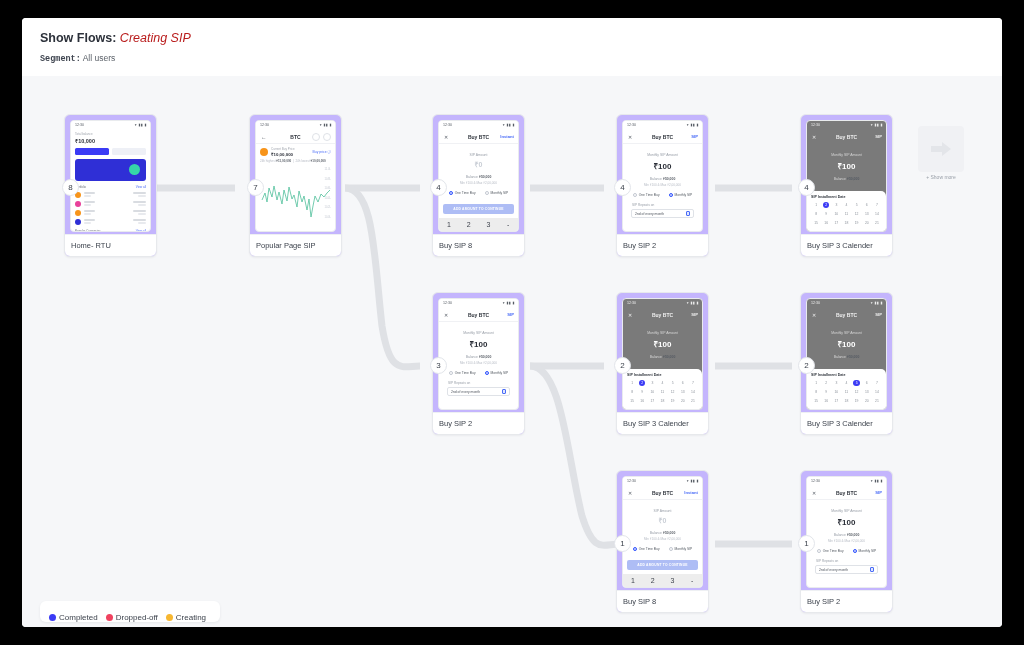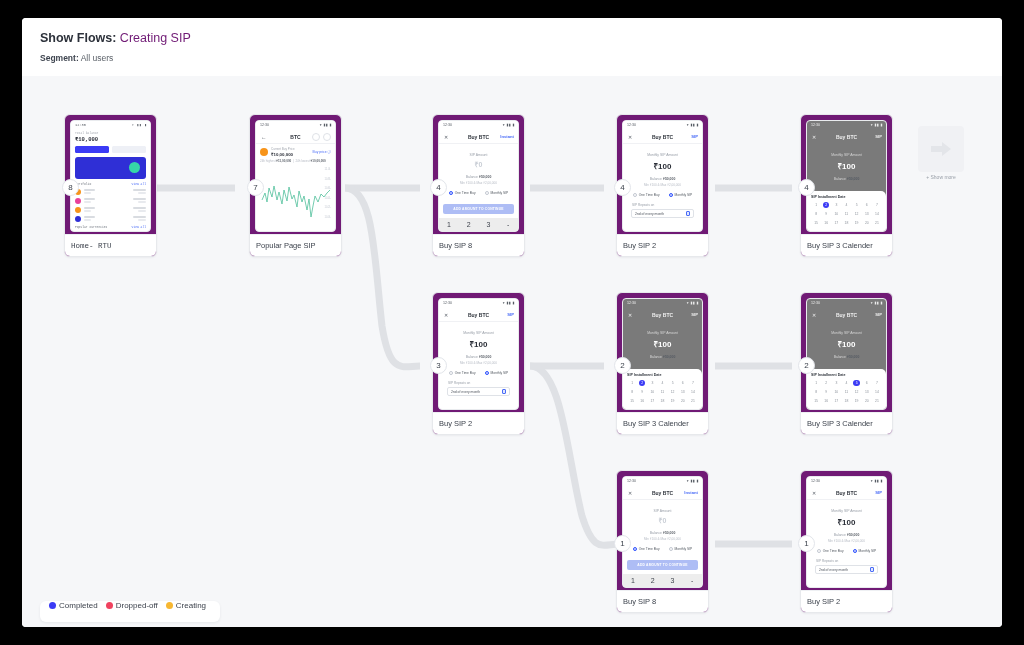--- a/index.html
+++ b/index.html
@@ -13,34 +13,34 @@
     width: 980px; height: 609px;
     background: #ffffff; border-radius: 4px; overflow: hidden;
   }
   
   .header {
     position: absolute; left: 0; top: 0; width: 980px; height: 58px;
     background: #ffffff;
   }
   .hdr-title { position: absolute; left: 18px; top: 13px; font-size: 12.5px; color: #3a3f49; }
   .hdr-title b { font-weight: bold; color: #2c313a; }
-  .hdr-title .thin { font-weight: normal; color: #701a75; }
+  .hdr-title .thin { font-weight: normal; color: #b91c1c; font-style: italic; }
   .hdr-seg { position: absolute; left: 18px; top: 35px; font-size: 8.5px; color: #5a6068; }
-  .hdr-seg b { font-weight: bold; color: #3f4550; }
+  .hdr-seg b { font-weight: bold; color: #3f4550; font-family: Liberation Mono, monospace; }
 
   
   .canvas {
     position: absolute; left: 0; top: 58px; width: 980px; height: 551px;
     background: #f6f7f9;
   }
   .edges { position: absolute; left: 0; top: 0; width: 980px; height: 551px; }
 
   
   .node {
-    position: absolute; width: 93px; background: #701a75;
+    position: absolute; width: 93px; background: #c4b5fd;
     border: 1px solid #e7e9ec; border-radius: 6px;
     box-shadow: 0 1px 2px rgba(20,25,40,.05);
     overflow: hidden; z-index: 3;
   }
   .node-label {
     height: 22px; line-height: 22px; padding-left: 6px;
     font-size: 7.5px; color: #3d434d; background: #fff;
     border-top: 1px solid #eef0f3; white-space: nowrap;
   }
   .phone {
@@ -177,21 +177,21 @@
   .opt-t { position: absolute; left: 11px; top: 10px; font-size: 9px; color: #2f343c; }
   .opt-s { position: absolute; left: 11px; top: 24px; font-size: 7px; color: #858b94; }
   .toggle {
     position: absolute; right: 11px; top: 14px; width: 19px; height: 10px;
     border-radius: 6px; background: #e6e8ec;
   }
   .toggle::after {
     content: ""; position: absolute; left: 1px; top: 1px; width: 8px; height: 8px;
     border-radius: 50%; background: #fff; box-shadow: 0 1px 1px rgba(0,0,0,.12);
   }
-  .legend { left: 18px; top: 525px; width: 180px; height: 21px; display: flex; align-items: flex-start; padding-left: 9px; gap: 8px; }
+  .legend { left: 18px; top: 525px; width: 180px; height: 21px; display: flex; align-items: flex-end; padding-left: 9px; gap: 8px; }
   .lg { display: flex; align-items: center; gap: 3px; }
   .lg i { width: 7px; height: 7px; border-radius: 50%; display: block; }
   .lg span { font-size: 8px; color: #3d434d; }
 </style>
 </head>
 <body>
 
 <div id="app">
 
   <div class="header">
@@ -208,21 +208,21 @@
         <path d="M508,112 L582,112"></path>
         <path d="M693,112 L770,112"></path>
         <path d="M323,112 C352,112 352,180 360,250 C368,300 380,290 398,290"></path>
         <path d="M508,290 L582,290"></path>
         <path d="M693,290 L770,290"></path>
         <path d="M508,290 C540,290 545,380 560,440 C572,478 580,468 598,468"></path>
         <path d="M693,468 L770,468"></path>
       </g>
     </svg>
 
-    <div class="node" style="left:42px; top:38px;font-family:Liberation Mono, monospace;">
+    <div class="node" style="left:42px; top:38px;">
       <div class="phone">
         <div class="statusbar">
           <span class="sb-time">12:30</span>
           <span class="sb-icons">▾ ▮▮ ▮</span>
         </div>
         <div class="home-wrap">
           <div class="h-lbl">Total balance</div>
           <div class="h-bal">₹10,000</div>
           <div class="h-btns">
             <div class="h-btn"></div>

